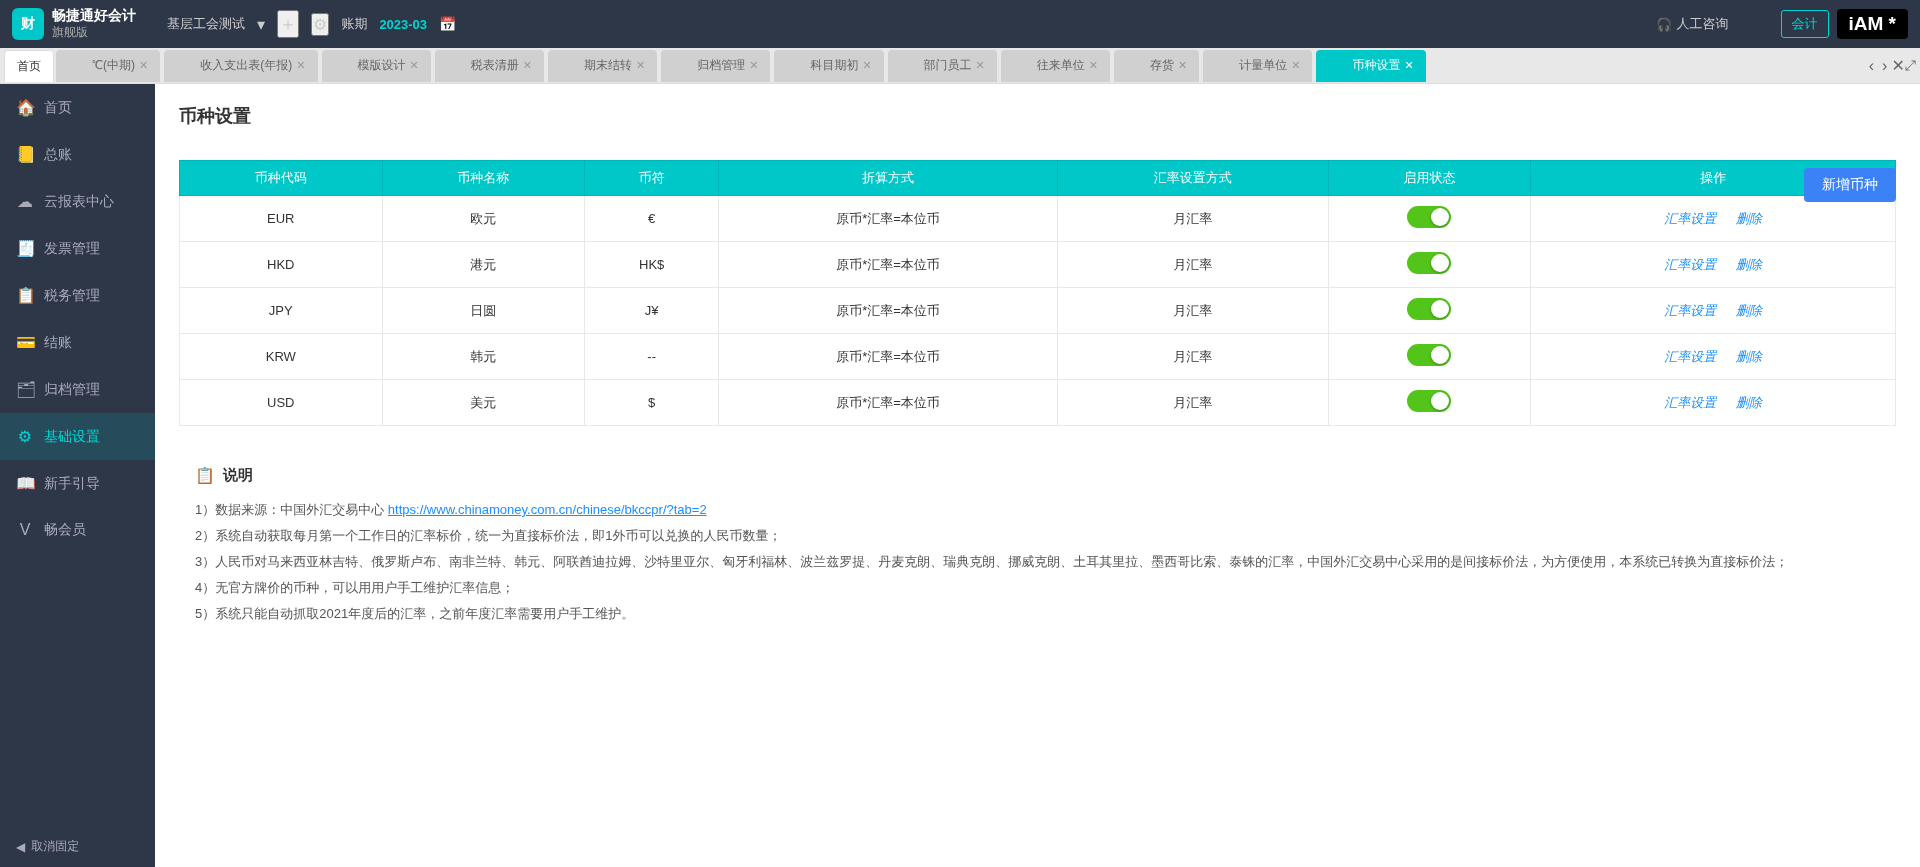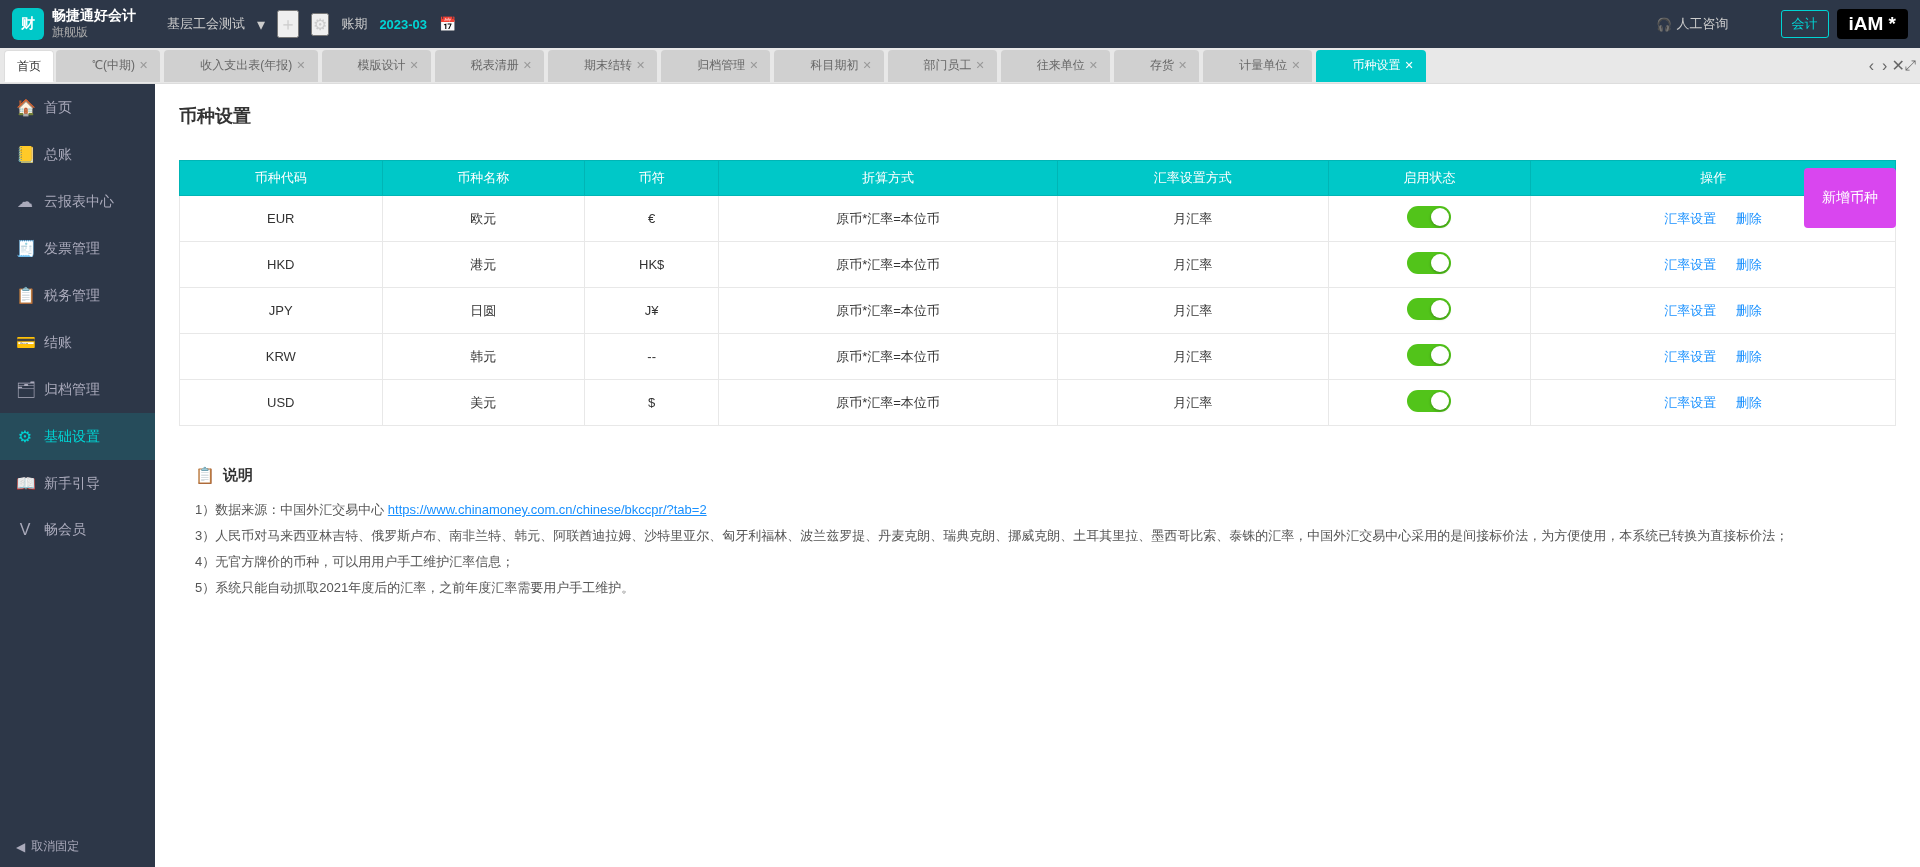--- a/index.html
+++ b/index.html
@@ -56,21 +56,21 @@
     .data-table thead th { padding: 8px 12px; text-align: center; font-size: 13px; font-weight: normal; border: 1px solid #00b5b5; }
     .data-table tbody tr { border-bottom: 1px solid #e8e8e8; }
     .data-table tbody td { padding: 10px 12px; text-align: center; font-size: 13px; color: #333; border: 1px solid #e8e8e8; }
 
     
     .toggle { display: inline-flex; align-items: center; cursor: pointer; }
     .toggle-track { width: 44px; height: 22px; background: #52c41a; border-radius: 11px; position: relative; }
     .toggle-thumb { width: 18px; height: 18px; background: white; border-radius: 50%; position: absolute; top: 2px; right: 2px; box-shadow: 0 1px 3px rgba(0,0,0,0.3); }
 
     
-    .action-link { color: #1890ff; cursor: pointer; text-decoration: none; margin: 4px 8px; }
+    .action-link { color: #1890ff; cursor: pointer; text-decoration: none; margin: 4px 8px; font-style: italic; }
 
     
     .notes-section { background: white; padding: 16px; border-radius: 4px; }
     .notes-title { display: flex; align-items: center; gap: 8px; font-size: 15px; font-weight: bold; color: #333; margin-bottom: 12px; }
     .notes-icon { color: #1890ff; font-size: 16px; }
     .notes-list { list-style: none; }
     .notes-list li { font-size: 13px; color: #555; line-height: 2; }
     .notes-link { color: #1890ff; text-decoration: underline; }
 
     .page-wrapper { position: relative; flex: 1; display: flex; flex-direction: column; }
@@ -226,21 +226,21 @@
         <span>◀</span>
         <span>取消固定</span>
       </div>
     </div>
 
     <div class="page-wrapper">
       <div class="page-content">
 
         <div class="page-header">
           <h1 class="page-title">币种设置</h1>
-          <button class="new-btn" style="background:#d946ef; color:white; border:none; padding:21px 18px; border-radius:4px; font-size:14px; cursor:pointer;">新增币种</button>
+          <button class="new-btn" style="background:#3b82f6; color:white; border:none; padding:8px 18px; border-radius:4px; font-size:14px; cursor:pointer;">新增币种</button>
         </div>
 
         <table class="data-table">
           <thead id="table-head">
               <tr>
                 <th>币种代码</th>
                 <th>币种名称</th>
                 <th>币符</th>
                 <th>折算方式</th>
                 <th>汇率设置方式</th>
@@ -342,20 +342,21 @@
             </tbody>
         </table>
 
         <div class="notes-section">
           <div class="notes-title">
             <span class="notes-icon">📋</span>
             <span>说明</span>
           </div>
           <ul class="notes-list" id="notes-list">
               <li>1）数据来源：中国外汇交易中心 <a class="notes-link" href="#">https://www.chinamoney.com.cn/chinese/bkccpr/?tab=2</a></li>
+              <li>2）系统自动获取每月第一个工作日的汇率标价，统一为直接标价法，即1外币可以兑换的人民币数量；</li>
               <li>3）人民币对马来西亚林吉特、俄罗斯卢布、南非兰特、韩元、阿联酋迪拉姆、沙特里亚尔、匈牙利福林、波兰兹罗提、丹麦克朗、瑞典克朗、挪威克朗、土耳其里拉、墨西哥比索、泰铢的汇率，中国外汇交易中心采用的是间接标价法，为方便使用，本系统已转换为直接标价法；</li>
               <li>4）无官方牌价的币种，可以用用户手工维护汇率信息；</li>
               <li>5）系统只能自动抓取2021年度后的汇率，之前年度汇率需要用户手工维护。</li>
             </ul>
         </div>
 
       </div>
     </div>
   </div>
 </div>

